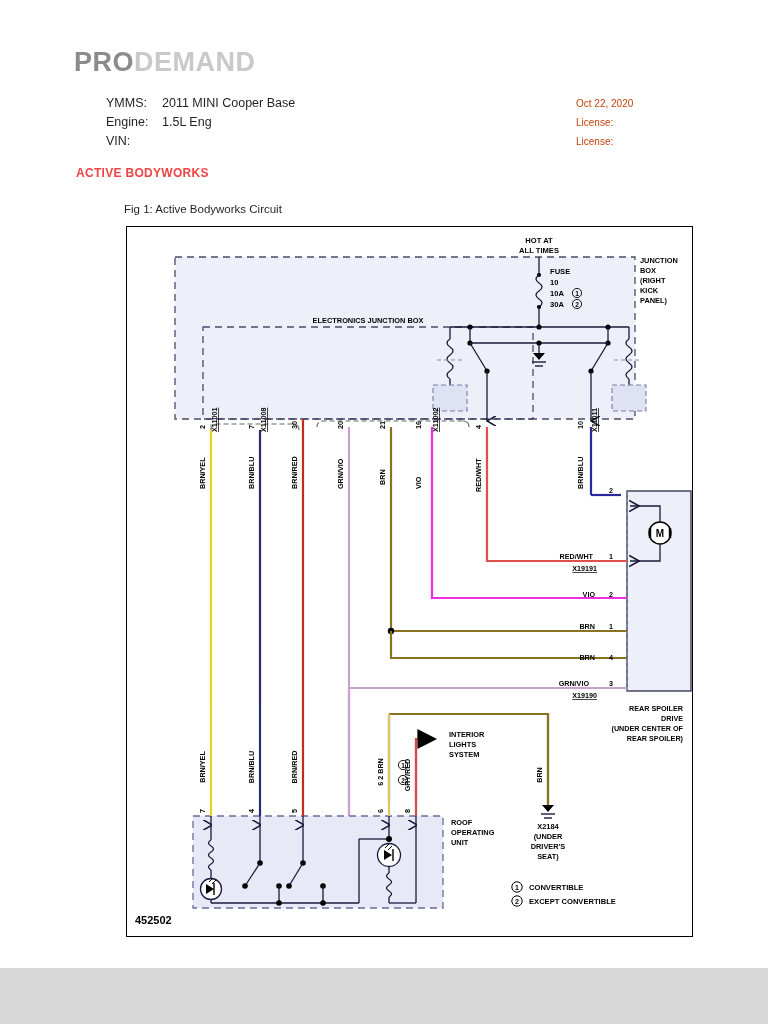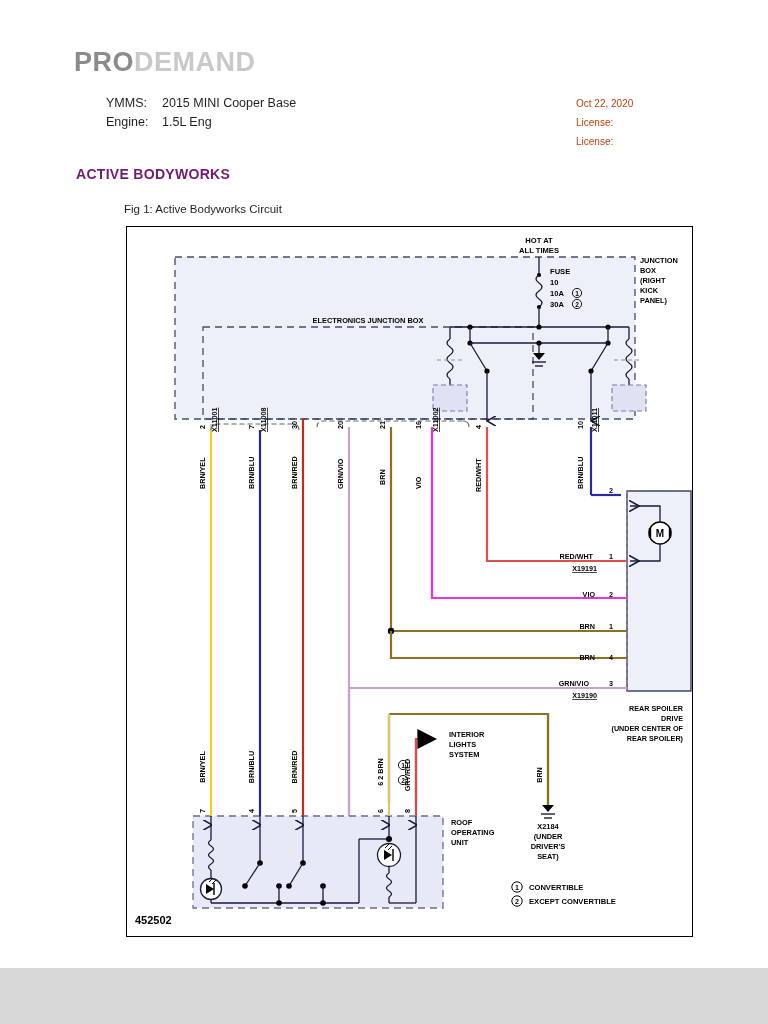--- a/index.html
+++ b/index.html
@@ -15,21 +15,21 @@
   .logo .pro{color:#8b8b8b;}
   .logo .demand{color:#c9c9c9;}
 
   .meta{position:absolute;left:76px;top:94px;font-size:12.5px;color:#231f20;line-height:19px;margin-left:30px;}
   .meta .row{display:flex;}
   .meta .k{width:56px;}
   .meta .v{}
 
   .meta-right{position:absolute;left:576px;top:94px;font-size:10px;color:#c2410c;line-height:19px;}
 
-  .doc-title{position:absolute;left:76px;top:166px;font-size:14px;font-weight:bold;color:#701a75;letter-spacing:0.3px;}
+  .doc-title{position:absolute;left:76px;top:166px;font-size:12px;font-weight:bold;color:#ef4444;letter-spacing:0.3px;}
   .fig-cap{position:absolute;left:76px;top:203px;font-size:11.5px;color:#231f20;padding-left:48px;}
 
   
   .frame{
     position:absolute;left:126px;top:226px;width:565px;height:709px;
     border:1.5px solid #000;background:#fff;
   }
   .svgwrap{position:absolute;left:0;top:0;width:565px;height:709px;}
   .diag-id{position:absolute;left:8px;bottom:10px;font-size:11px;font-weight:bold;color:#000;}
 
@@ -40,25 +40,29 @@
 
 <div class="page">
 
   <div class="logo">
     <span class="pro">PRO</span><span class="demand">DEMAND</span>
   </div>
 
   <div class="meta">
     <div class="row">
       <span class="k">YMMS:</span>
-      <span class="v">2015 MINI Cooper Base</span>
+      <span class="v">2011 MINI Cooper Base</span>
     </div>
     <div class="row">
       <span class="k">Engine:</span>
       <span class="v">1.5L Eng</span>
+    </div>
+    <div class="row">
+      <span class="k">VIN:</span>
+      <span class="v"></span>
     </div>
   </div>
 
   <div class="meta-right">
     <div>Oct 22, 2020</div>
     <div>License:</div>
     <div>License:</div>
   </div>
 
   <div class="doc-title">ACTIVE BODYWORKS</div>

